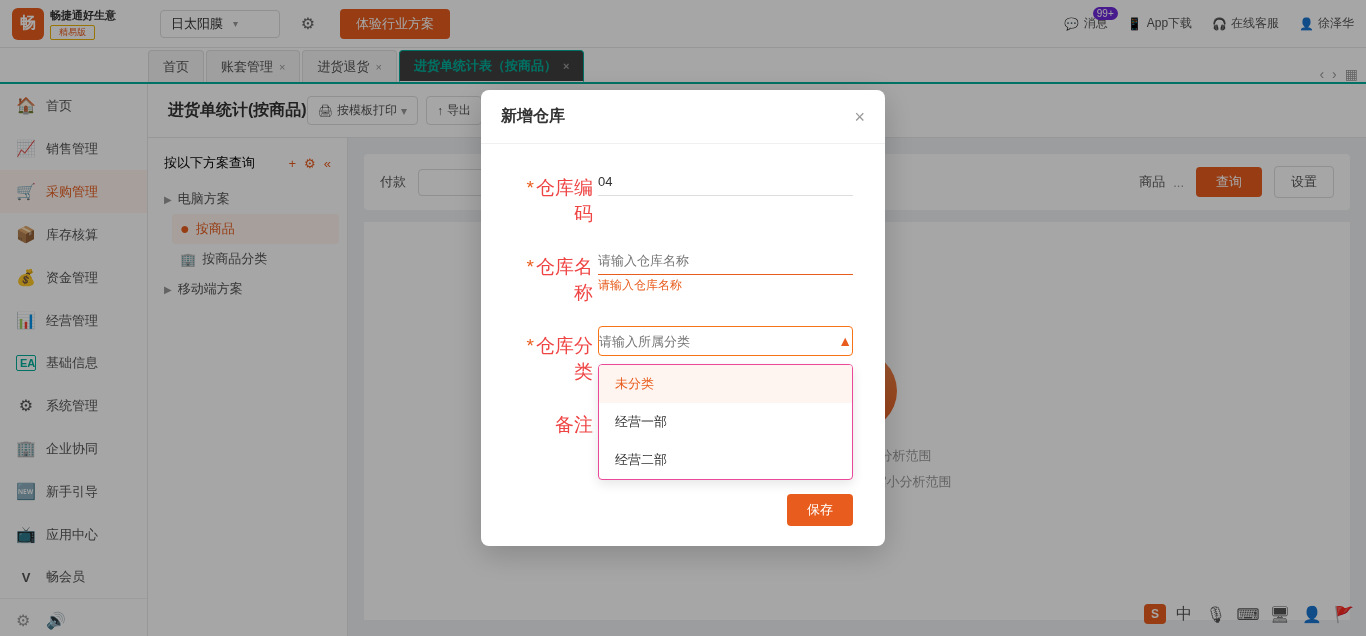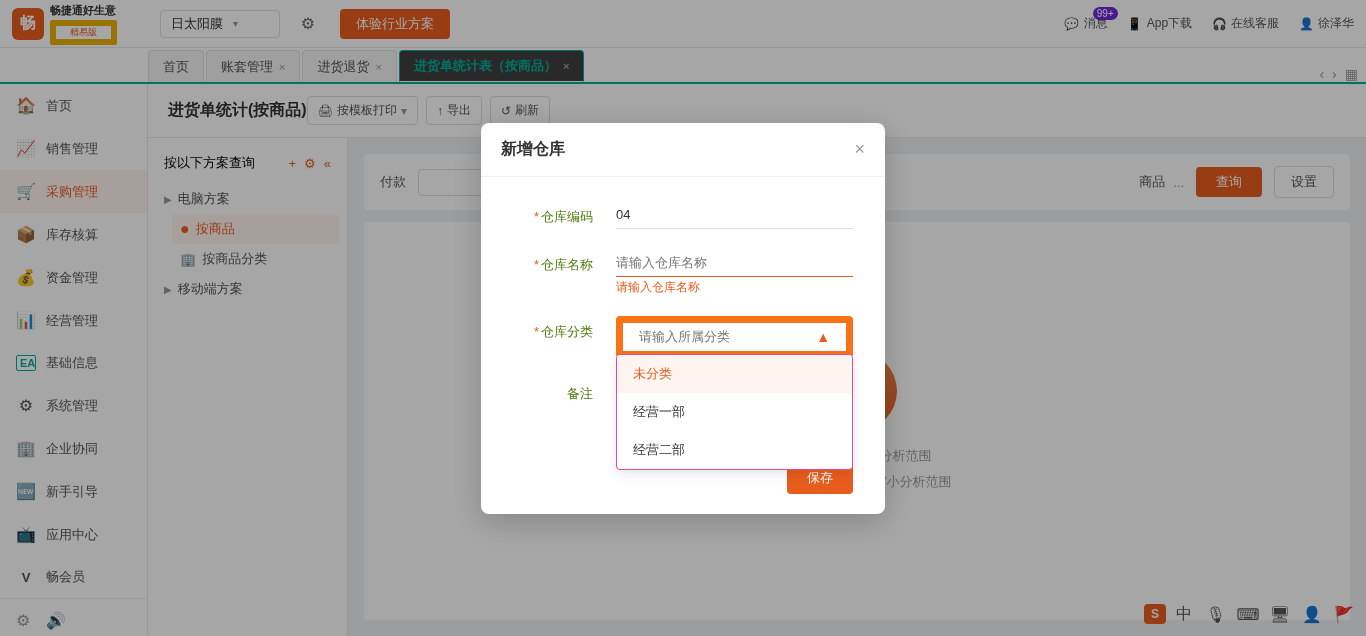--- a/index.html
+++ b/index.html
@@ -215,40 +215,40 @@
       padding: 16px 20px; display: flex; align-items: center; justify-content: space-between;
       border-bottom: 1px solid #f0f0f0;
     }
     .modal-title { font-size: 16px; font-weight: 600; color: #333; }
     .modal-close { cursor: pointer; color: #999; font-size: 18px; line-height: 1; }
     .modal-body { padding: 24px 32px; }
     .form-item {
       display: flex; align-items: flex-start; margin-bottom: 20px;
     }
     .form-label {
-      width: 80px; min-width: 80px; font-size: 13px; color: #4d7c0f;
-      padding-top: 7px; text-align: right; margin-right: 23px;
+      width: 80px; min-width: 80px; font-size: 19px; color: #ef4444;
+      padding-top: 7px; text-align: right; margin-right: 5px;
     }
     .form-label.required::before {
       content: '*'; color: #e85d1e; margin-right: 2px;
     }
     .form-input {
       flex: 1; border: none; border-bottom: 1px solid #ddd;
       padding: 6px 0; font-size: 13px; color: #333; outline: none;
       background: transparent;
     }
     .form-input.error { border-bottom: 1px solid #e85d1e; }
     .error-hint { color: #e85d1e; font-size: 12px; margin-top: 2px; }
     .form-input-wrapper { flex: 1; display: flex; flex-direction: column; }
     .category-wrapper {
       flex: 1; position: relative;
     }
     .category-input-row {
       display: flex; align-items: center;
-      border: 7px solid #f97316; border-radius: 4px; padding: 6px 16px;
+      border: 1px solid #f97316; border-radius: 4px; padding: 6px 0;
       background: #fff;
     }
     .category-input-row input {
       flex: 1; border: none; outline: none; font-size: 13px; color: #999;
     }
     .category-arrow { color: #e85d1e; cursor: pointer; font-size: 14px; }
     
     .category-dropdown {
       position: absolute; top: 38px; left: 0; right: 0;
       background: #fff; border: 1px solid #ec4899;
@@ -287,21 +287,21 @@
 </head>
 <body>
 
 <div class="top-header">
   <div class="logo-area">
     <div class="logo-icon">
       <span>畅</span>
     </div>
     <div>
       <div style="font-size:11px;color:#333;font-weight:600;">畅捷通好生意</div>
-      <div style="font-size:9px;color:#e85d1e;border:6px solid #eab308;border-radius:2px;padding:0 14px;display:inline-block;margin-top:2px;">精易版</div>
+      <div style="font-size:9px;color:#e85d1e;border:1px solid #eab308;border-radius:2px;padding:0 8px;display:inline-block;margin-top:2px;">精易版</div>
     </div>
   </div>
 
   <div class="store-selector">
     <span>日太阳膜</span>
     <span style="color:#999;font-size:10px;margin-left:4px;">▾</span>
   </div>
 
   <div class="header-actions">
     <div class="gear-btn">

